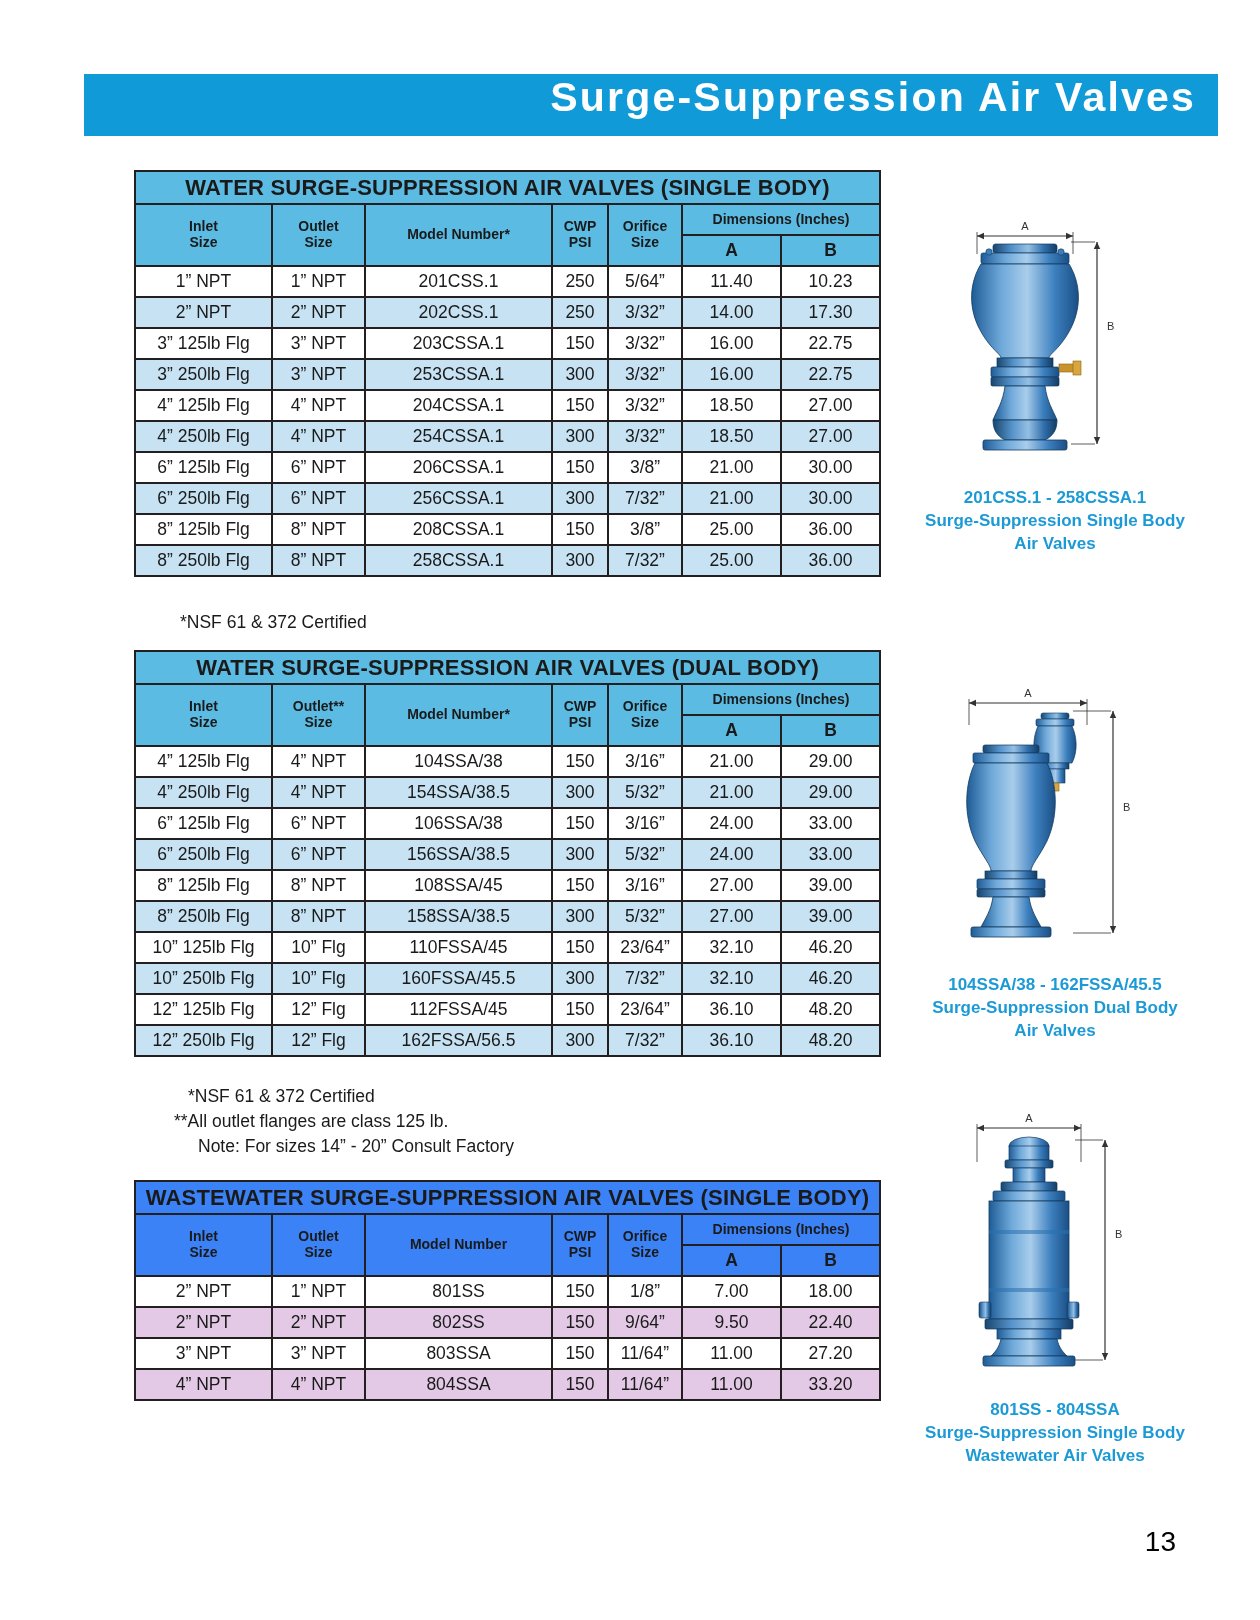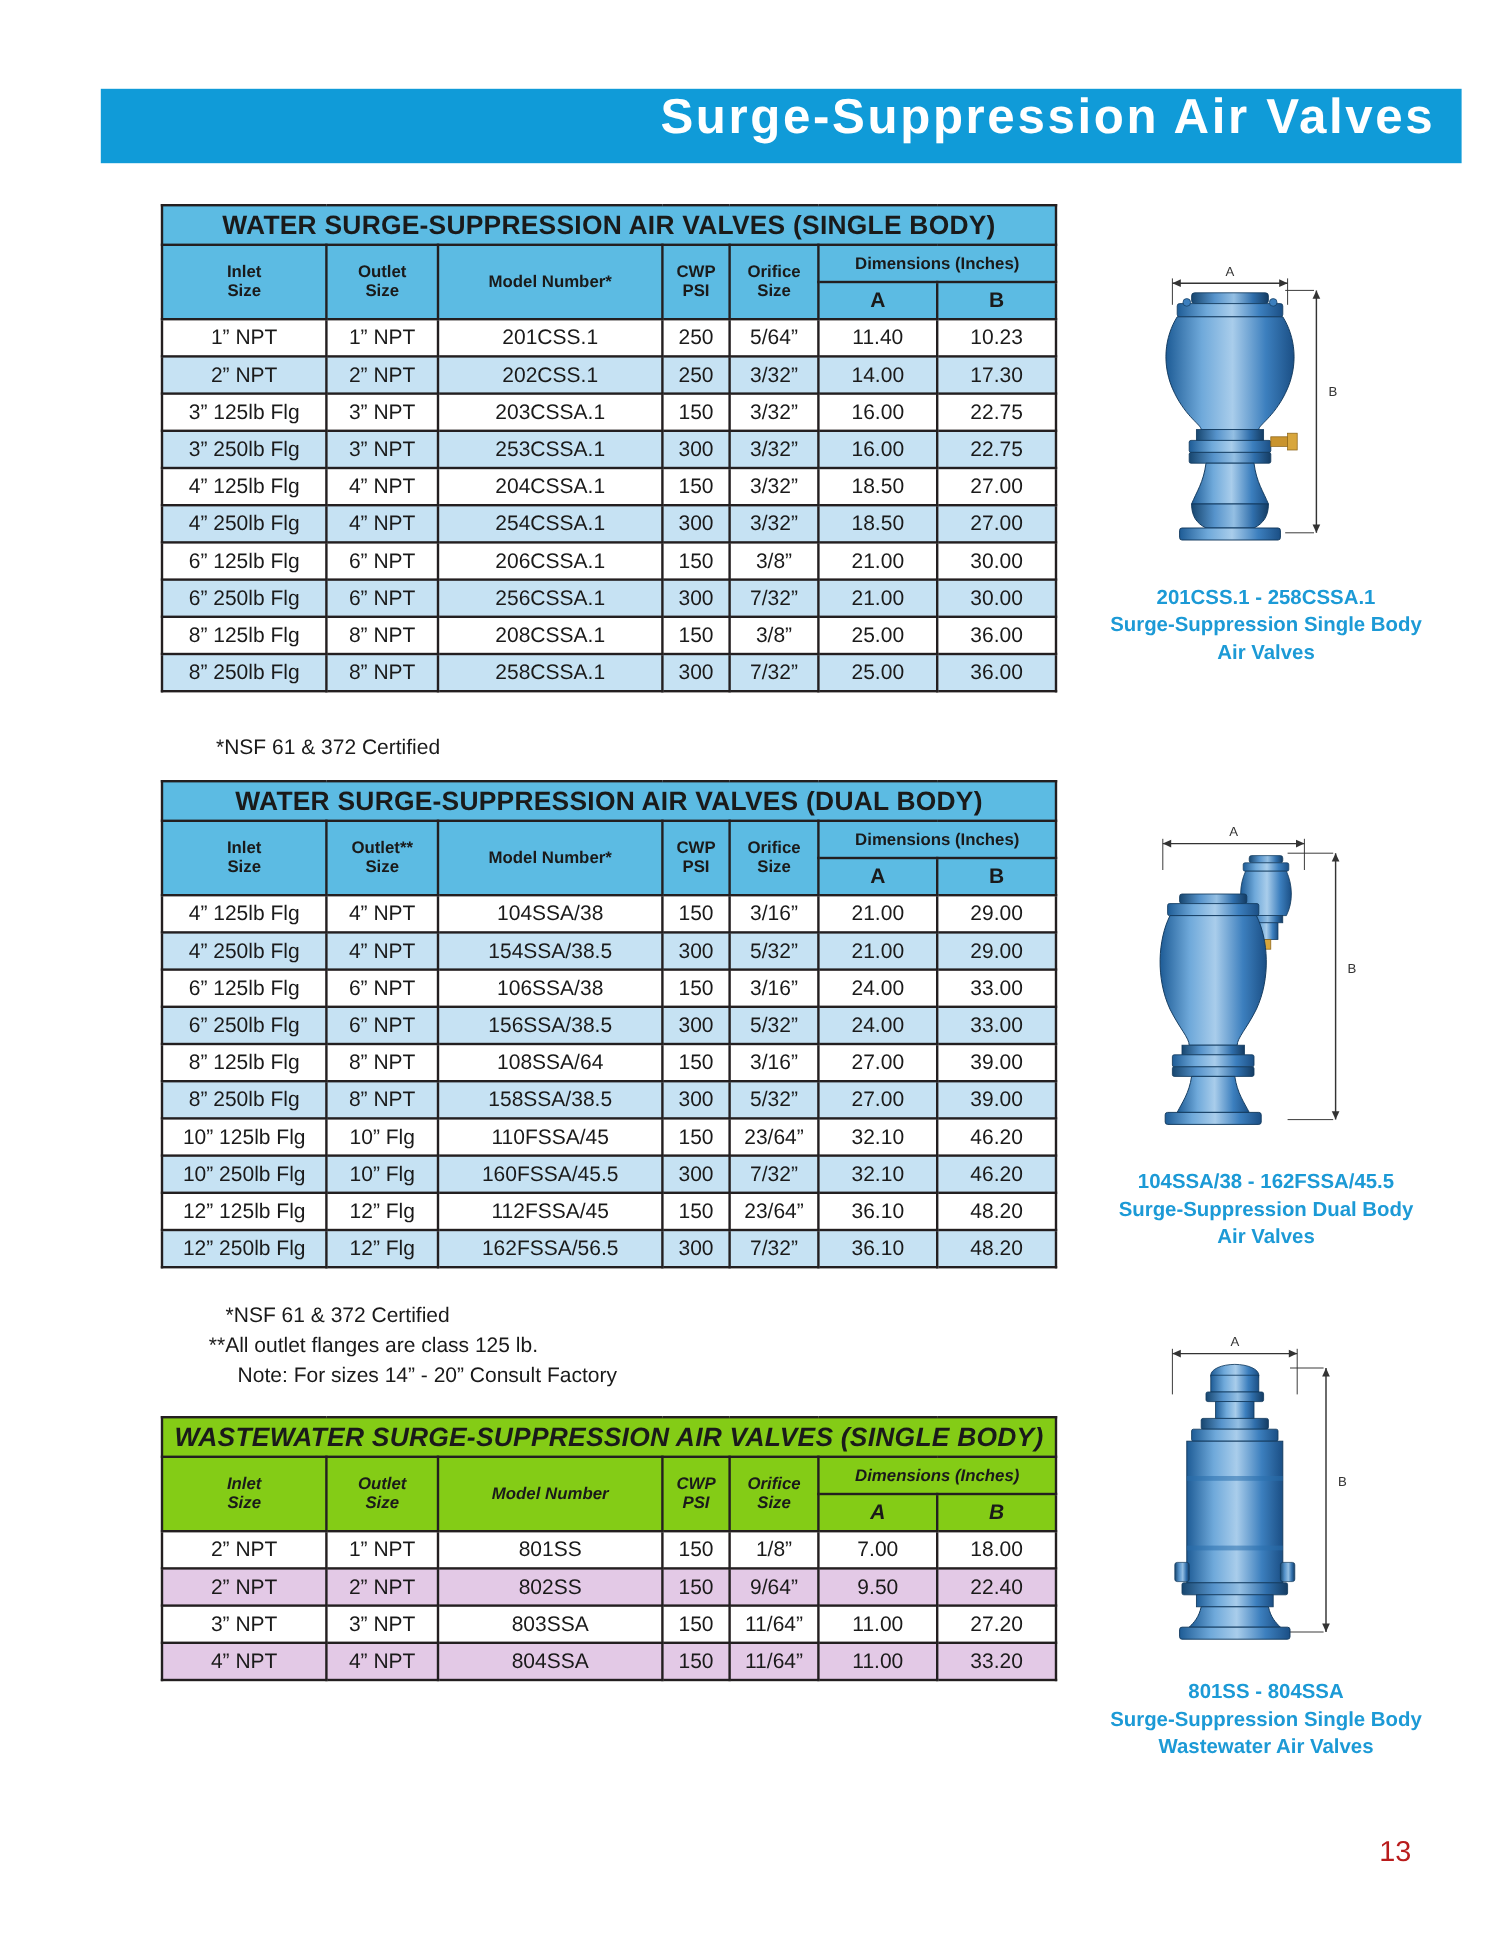--- a/index.html
+++ b/index.html
@@ -59,21 +59,21 @@
   }
   table.spec .hdr-big { height:62px; }
   table.spec .sub { height:31px; font-weight:bold; font-size:17.5px; }
 
   
   .blue .title-cell, .blue .hdr, .blue .sub { background:#5CBBE3; }
   .blue tr.alt td { background:#C6E2F3; }
   .blue tr.plain td { background:#ffffff; }
 
   
-  .purple .title-cell, .purple .hdr, .purple .sub { background:#84cc16;font-style:italic; }
+  .purple .title-cell, .purple .hdr, .purple .sub { background:#3b82f6; }
   .purple tr.alt td { background:#E3C9E6; }
   .purple tr.plain td { background:#ffffff; }
 
   
   col.c-inlet  { width:137px; }
   col.c-outlet { width:93px;  }
   col.c-model  { width:187px; }
   col.c-cwp    { width:56px;  }
   col.c-orf    { width:74px;  }
   col.c-a      { width:99px;  }
@@ -99,22 +99,22 @@
     margin-top:4px;
   }
   .caption .line1 { display:block; }
 
   .valve-svg { display:block; margin:0 auto; }
 
   
   .pagenum {
     position:absolute;
     right:84px; bottom:62px;
-    font-size:24px;
-    color:#b91c1c;
+    font-size:28px;
+    color:#000000;
   }
 </style>
 </head>
 <body>
 
 <div class="banner">
   <div class="banner-title">Surge-Suppression Air Valves</div>
 </div>
 
 <div class="tbl-wrap" style="left:134px; top:170px;">
@@ -323,21 +323,21 @@
           <td>6” NPT</td>
           <td>156SSA/38.5</td>
           <td>300</td>
           <td>5/32”</td>
           <td>24.00</td>
           <td>33.00</td>
         </tr>
       <tr class="plain">
           <td>8” 125lb Flg</td>
           <td>8” NPT</td>
-          <td>108SSA/64</td>
+          <td>108SSA/45</td>
           <td>150</td>
           <td>3/16”</td>
           <td>27.00</td>
           <td>39.00</td>
         </tr>
       <tr class="alt">
           <td>8” 250lb Flg</td>
           <td>8” NPT</td>
           <td>158SSA/38.5</td>
           <td>300</td>

